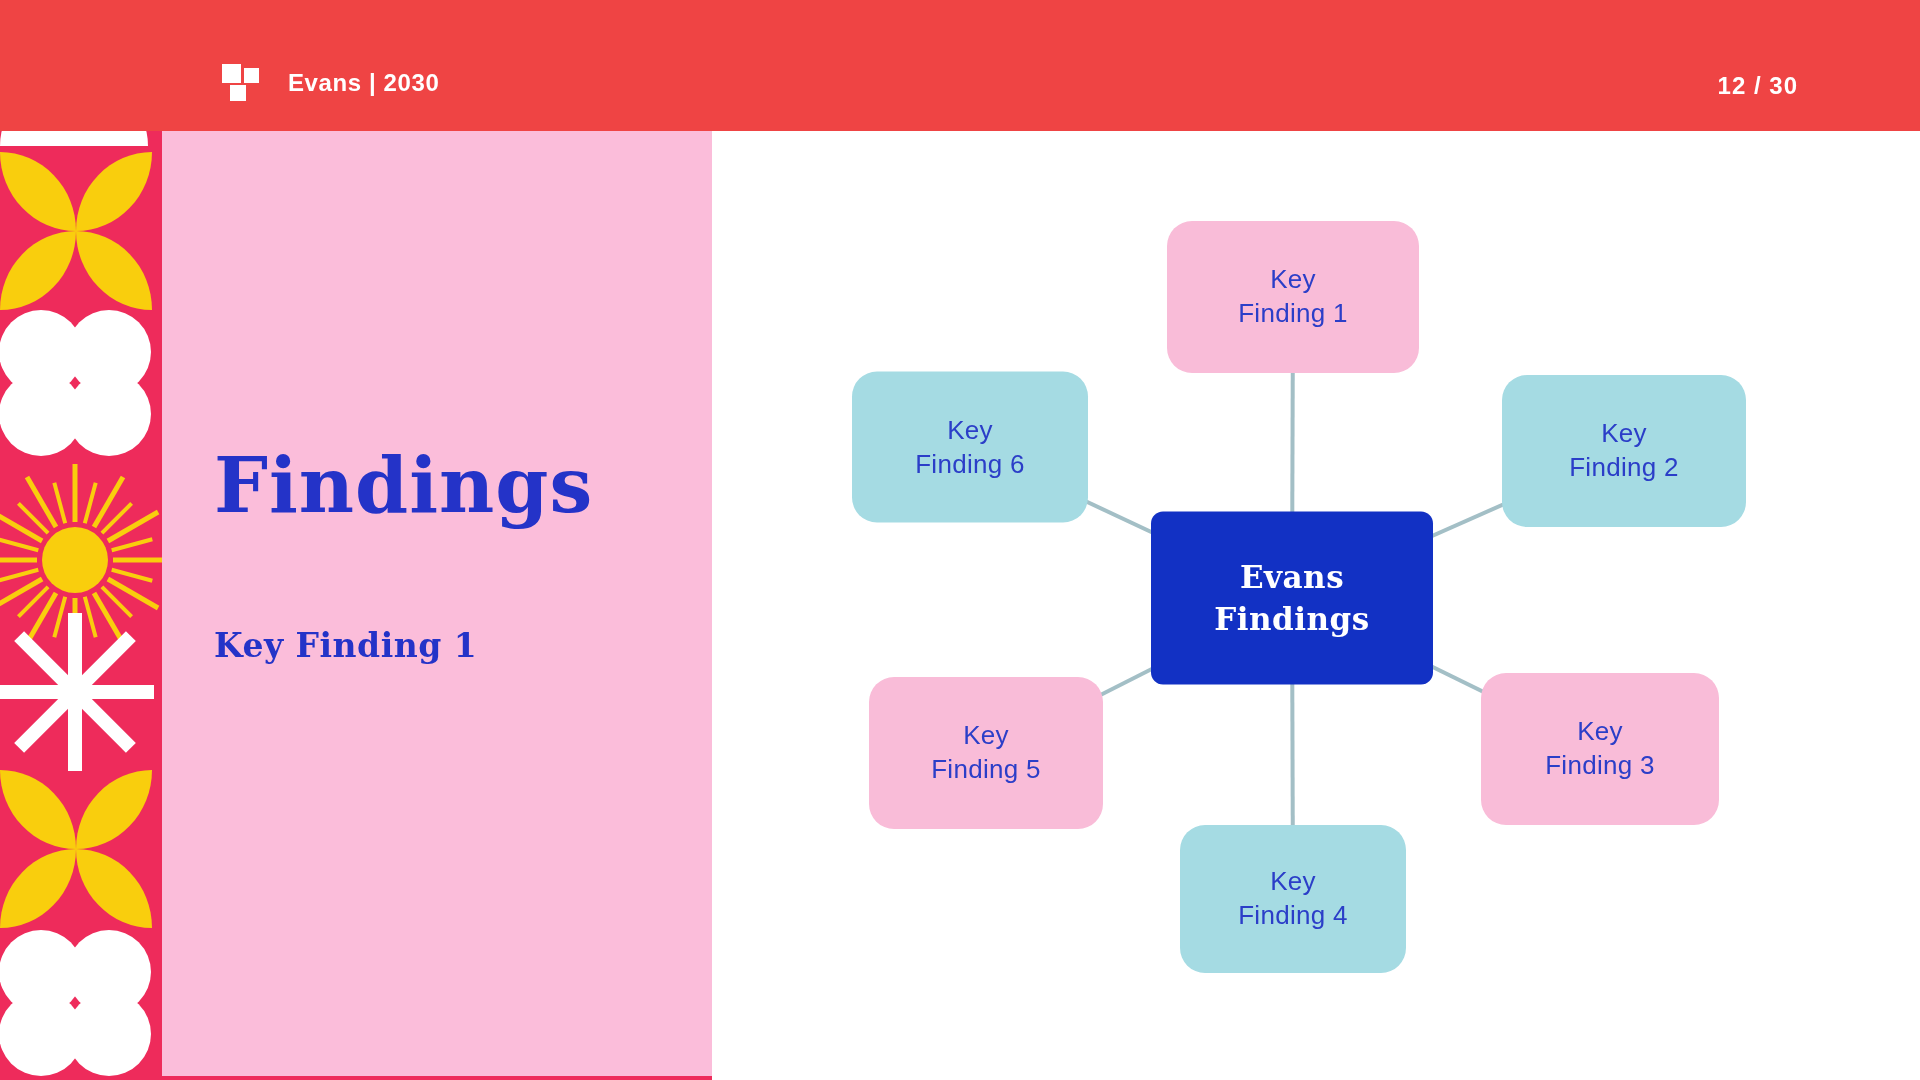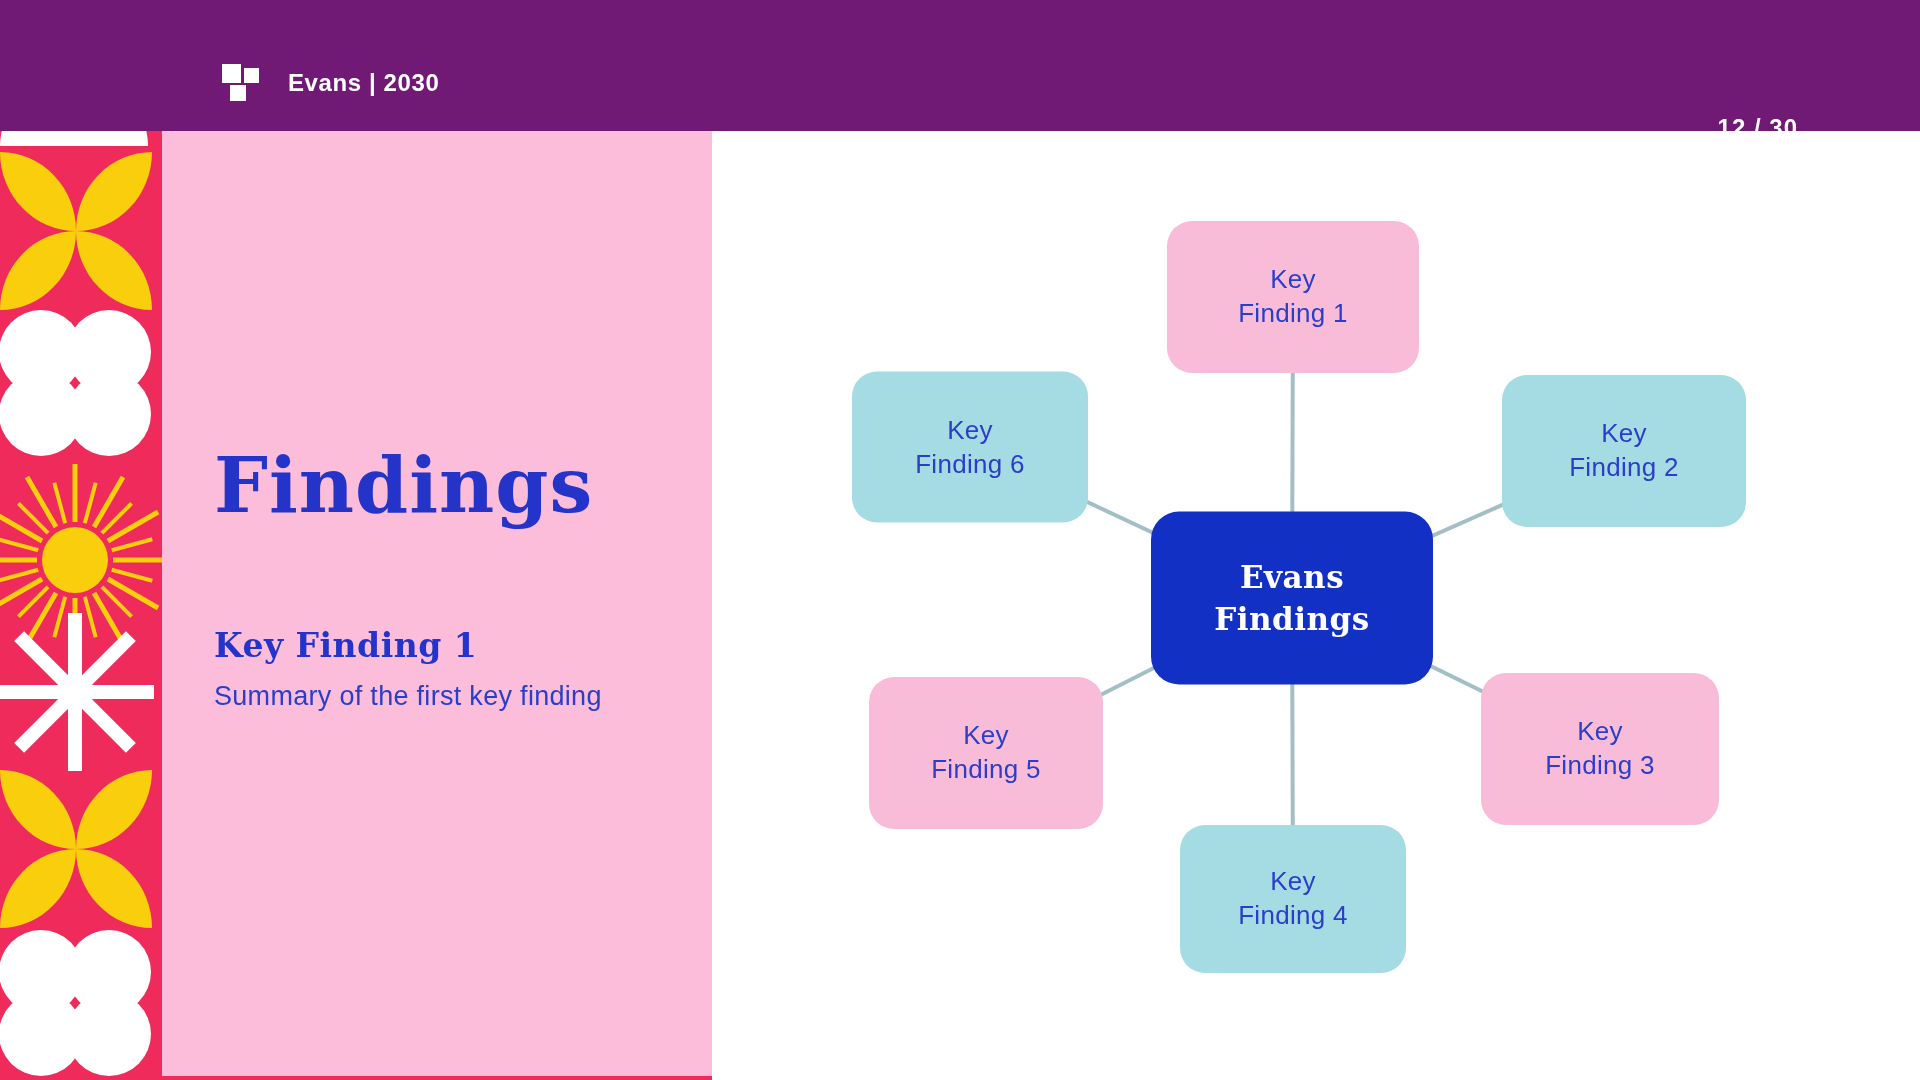--- a/index.html
+++ b/index.html
@@ -4,34 +4,34 @@
 <style>
   * { margin:0; padding:0; box-sizing:border-box; }
   html,body { width:1920px; height:1080px; overflow:hidden; }
   body {
     position:relative;
     background:#EE2B5B;
     font-family:"Liberation Sans", sans-serif;
   }
 
   
-  .header { position:absolute; left:0; top:0; width:1920px; height:131px; background:#701a75; z-index:5; }
+  .header { position:absolute; left:0; top:0; width:1920px; height:131px; background:#ef4444; z-index:5; }
   .brand { position:absolute; left:222px; top:64px; display:flex; align-items:center; }
   .brand-logo { position:relative; width:40px; height:38px; }
   .brand-logo .sq { position:absolute; background:#ffffff; }
   .brand-logo .sq-a { left:0;  top:0;  width:19px; height:19px; }
   .brand-logo .sq-b { left:22px; top:4px; width:15px; height:15px; }
   .brand-logo .sq-c { left:8px; top:21px; width:16px; height:16px; }
   .brand-text {
     margin-left:26px; color:#ffffff; font-size:24px; font-weight:700;
     letter-spacing:0.6px; white-space:nowrap; line-height:38px;
   }
   .page-indicator {
     position:absolute; right:122px; top:72px; color:#ffffff;
-    font-size:24px; font-weight:700; letter-spacing:1px;margin-top:42px;
+    font-size:24px; font-weight:700; letter-spacing:1px;
   }
 
   
   .sidebar { position:absolute; left:0; top:0; width:162px; height:1080px; background:#EE2B5B; overflow:hidden; z-index:4; }
   .dome { position:absolute; background:#ffffff; border-radius:50% 50% 0 0 / 100% 100% 0 0; }
   .dome-1 { left:2px; top:6px;  width:148px; height:66px; }
   .dome-2 { left:0;   top:76px; width:148px; height:70px; }
 
   .leaf-flower { position:absolute; left:0; width:152px; height:158px; }
   .leaf-flower .petal { position:absolute; width:76px; height:79px; background:#F9CE0D; }
@@ -86,21 +86,21 @@
     white-space:pre-line;
     font-size:26px; line-height:1.3; color:#2B3EC8; letter-spacing:0.3px;
     border-radius:25px;
   }
   .node-pink { background:#F9BCD8; }
   .node-blue { background:#A5DBE3; }
   .node-center {
     background:#1231C4; color:#ffffff;
     font-family:"DejaVu Serif", serif; font-weight:bold;
     font-size:31px; line-height:1.35; letter-spacing:0.5px;
-    border-radius:28px;
+    border-radius:12px;
   }
 </style>
 </head>
 <body>
 
 <div class="header">
   <div class="brand">
     <div class="brand-logo">
       <div class="sq sq-a"></div>
         <div class="sq sq-b"></div>
@@ -175,21 +175,20 @@
     <div class="c c-tl"></div>
       <div class="c c-tr"></div>
       <div class="c c-bl"></div>
       <div class="c c-br"></div>
   </div>
 </div>
 
 <div class="panel">
   <div class="slide-title">Findings</div>
   <div class="slide-subtitle">Key Finding 1</div>
-  <div class="slide-summary">Summary of the first key finding</div>
 </div>
 
 <div class="content"></div>
 
 <svg class="connectors" width="1920" height="1080">
   <g stroke="#A3BFC6" stroke-width="4">
     <line x1="1292" y1="598" x2="1293" y2="297"></line>
     <line x1="1292" y1="598" x2="1624" y2="451"></line>
     <line x1="1292" y1="598" x2="1600" y2="749"></line>
     <line x1="1292" y1="598" x2="1293" y2="899"></line>

